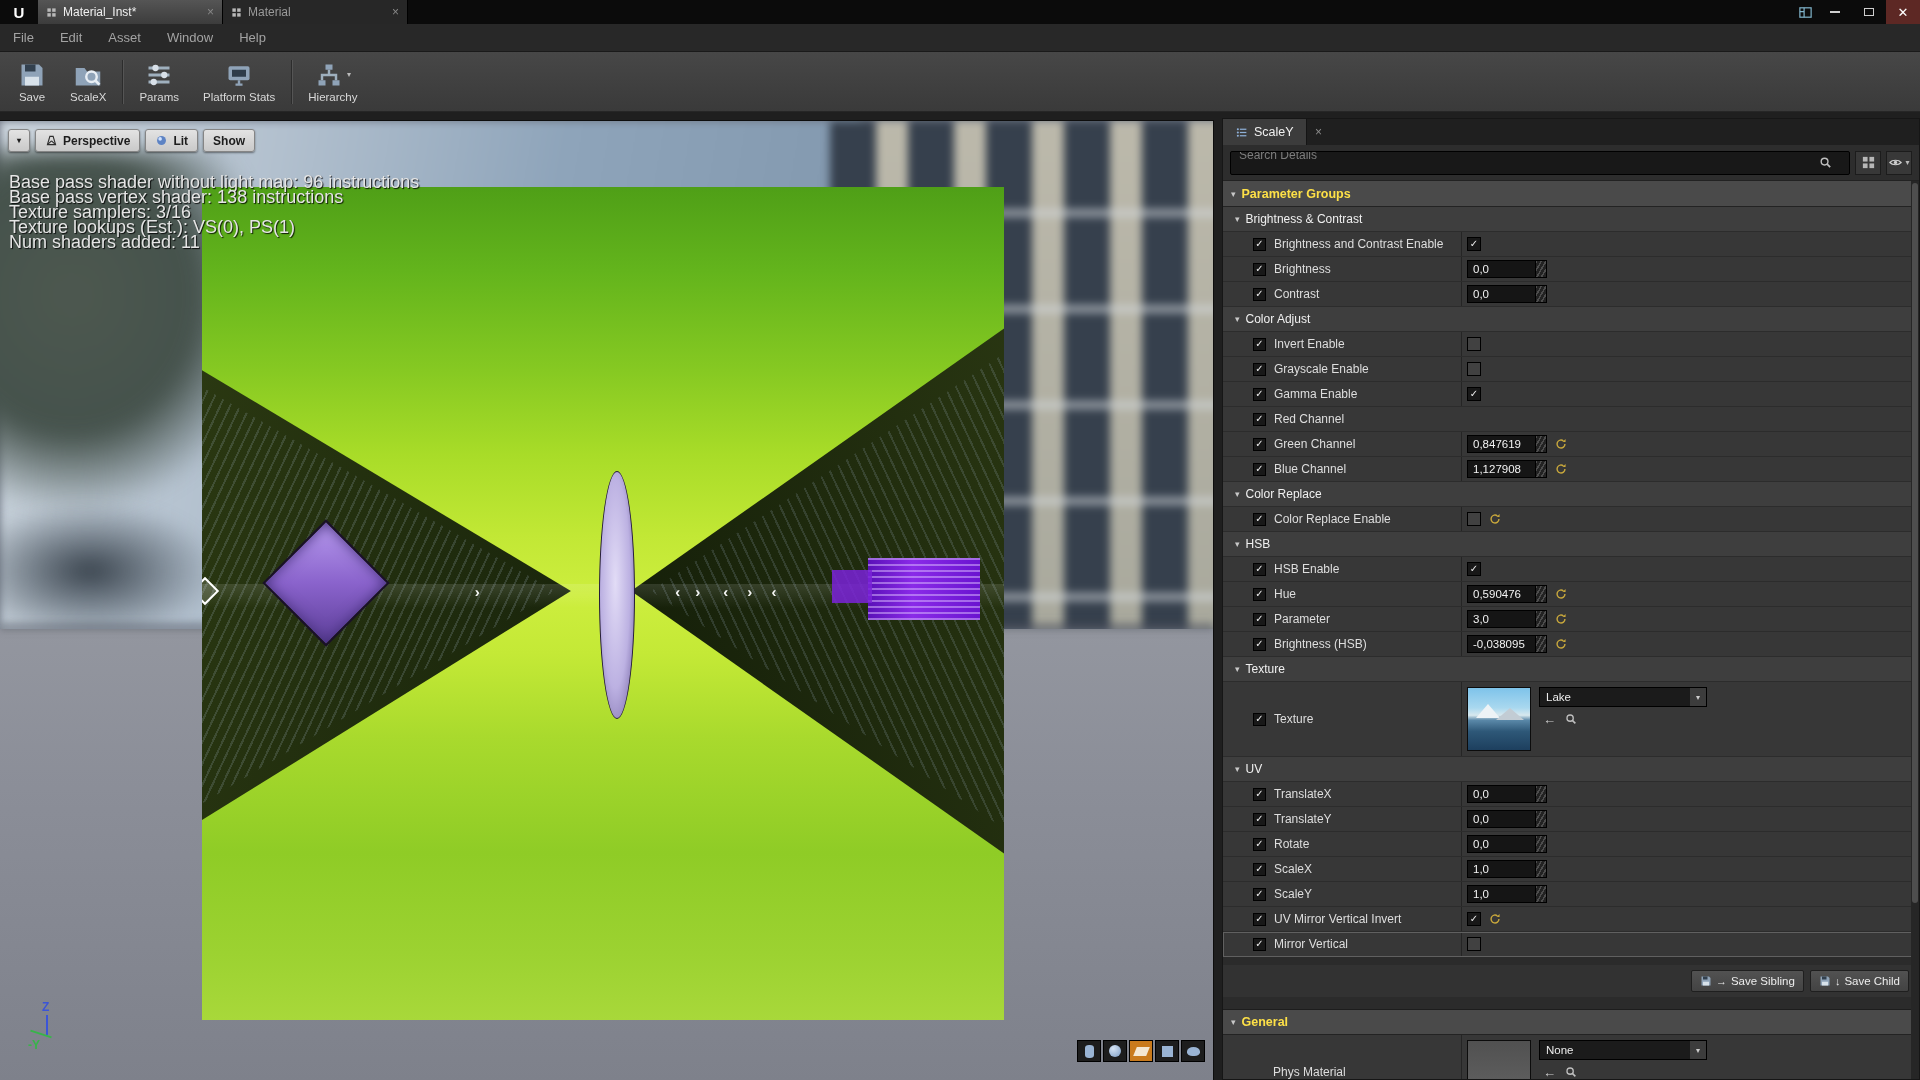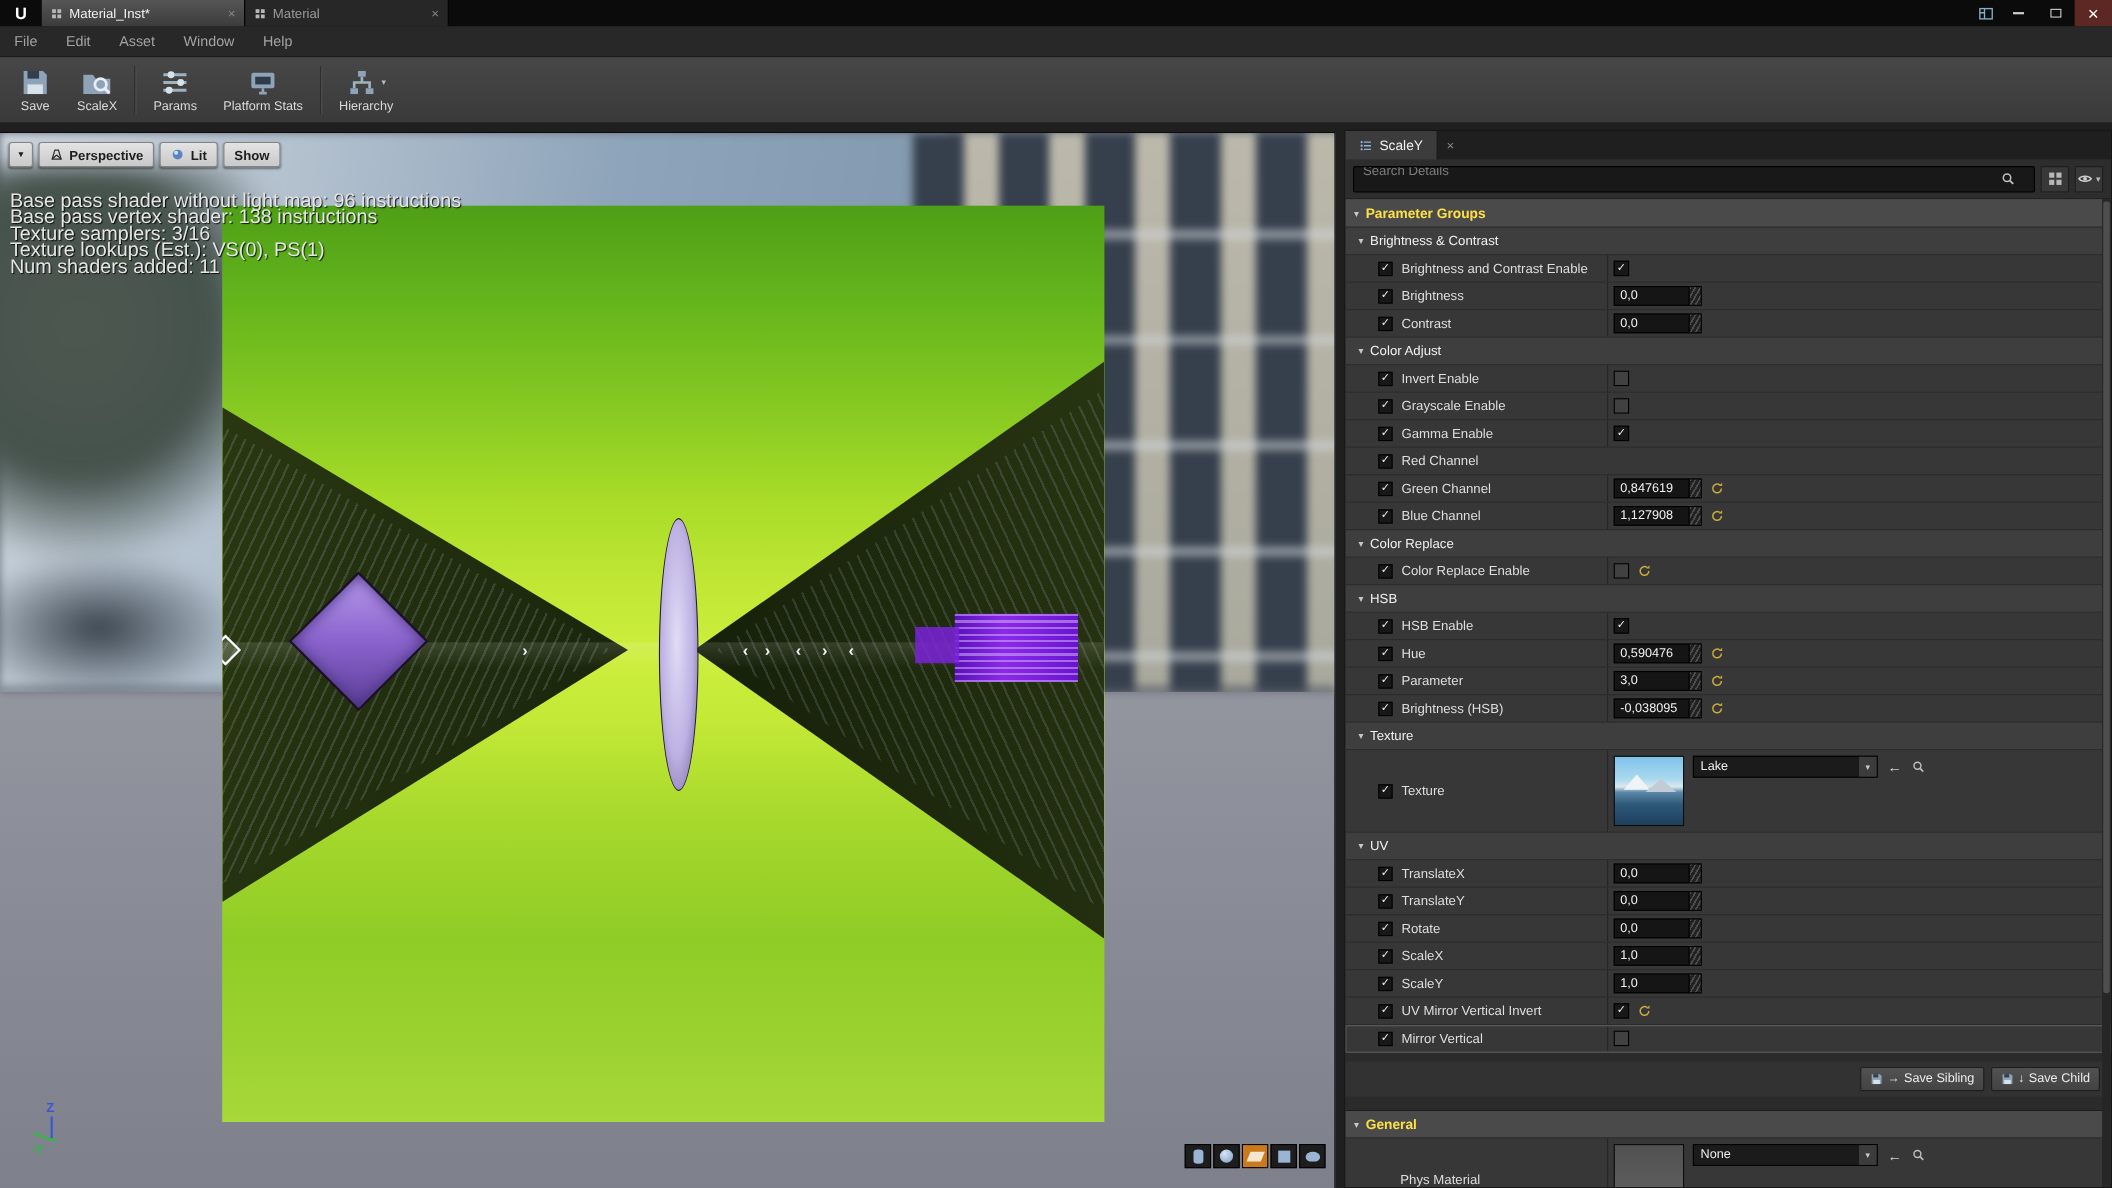--- a/index.html
+++ b/index.html
@@ -109,21 +109,21 @@
   .nf{width:80px;height:18px;background:#151515;border:1px solid #000;display:flex;align-items:stretch}
   .nf b{font-weight:normal;font-size:11.5px;color:#f2f2f2;padding-left:5px;flex:1;display:flex;align-items:center}
   .nub{width:11px;background:repeating-linear-gradient(120deg,#4d4d4d 0 1.5px,#222 1.5px 4px);border-left:1px solid #000}
   .rst{width:14px;height:14px}
   .trow{height:75px}
   .pv.tv{align-items:flex-start;padding-top:5px;gap:8px}
   .thumb{width:64px;height:64px;border:1px solid #0c0c0c;position:relative;overflow:hidden;
     background:linear-gradient(180deg,#7ec3ea 0%,#a9d8ef 32%,#d8e8ee 44%,#5a88a8 52%,#2e5878 70%,#1d3f5e 100%)}
   .thumb .mt1{position:absolute;left:8px;top:16px;border-left:12px solid transparent;border-right:12px solid transparent;border-bottom:14px solid #eef3f6}
   .thumb .mt2{position:absolute;left:28px;top:20px;border-left:14px solid transparent;border-right:14px solid transparent;border-bottom:12px solid #c2ccd4}
-  .tcol{display:flex;flex-direction:row;gap:5px}
+  .tcol{display:flex;flex-direction:column;gap:5px}
   .combo{width:168px;height:20px;background:#1b1b1b;border:1px solid #000;display:flex;align-items:stretch}
   .combo b{flex:1;font-weight:normal;font-size:11.5px;color:#ececec;display:flex;align-items:center;padding-left:6px}
   .combo .ca{width:16px;background:#3c3c3c;display:flex;align-items:center;justify-content:center;font-size:8px;color:#ccc}
   .ticons{display:flex;align-items:center;gap:8px;padding-left:4px}
   .ti{color:#cfcfcf;font-size:13px;line-height:1}
   .ti.mag{width:14px;height:14px}
   .dbtnrow{height:32px;margin-top:8px;background:#323232;display:flex;justify-content:flex-end;align-items:center;gap:6px;padding:0 10px}
   .dbtn{height:22px;background:linear-gradient(#525252,#434343);border:1px solid #1f1f1f;border-radius:2px;color:#ececec;font-size:11.5px;
     display:flex;align-items:center;gap:4px;padding:0 8px;font-family:inherit}
   .dbtn svg{width:12px;height:12px}

